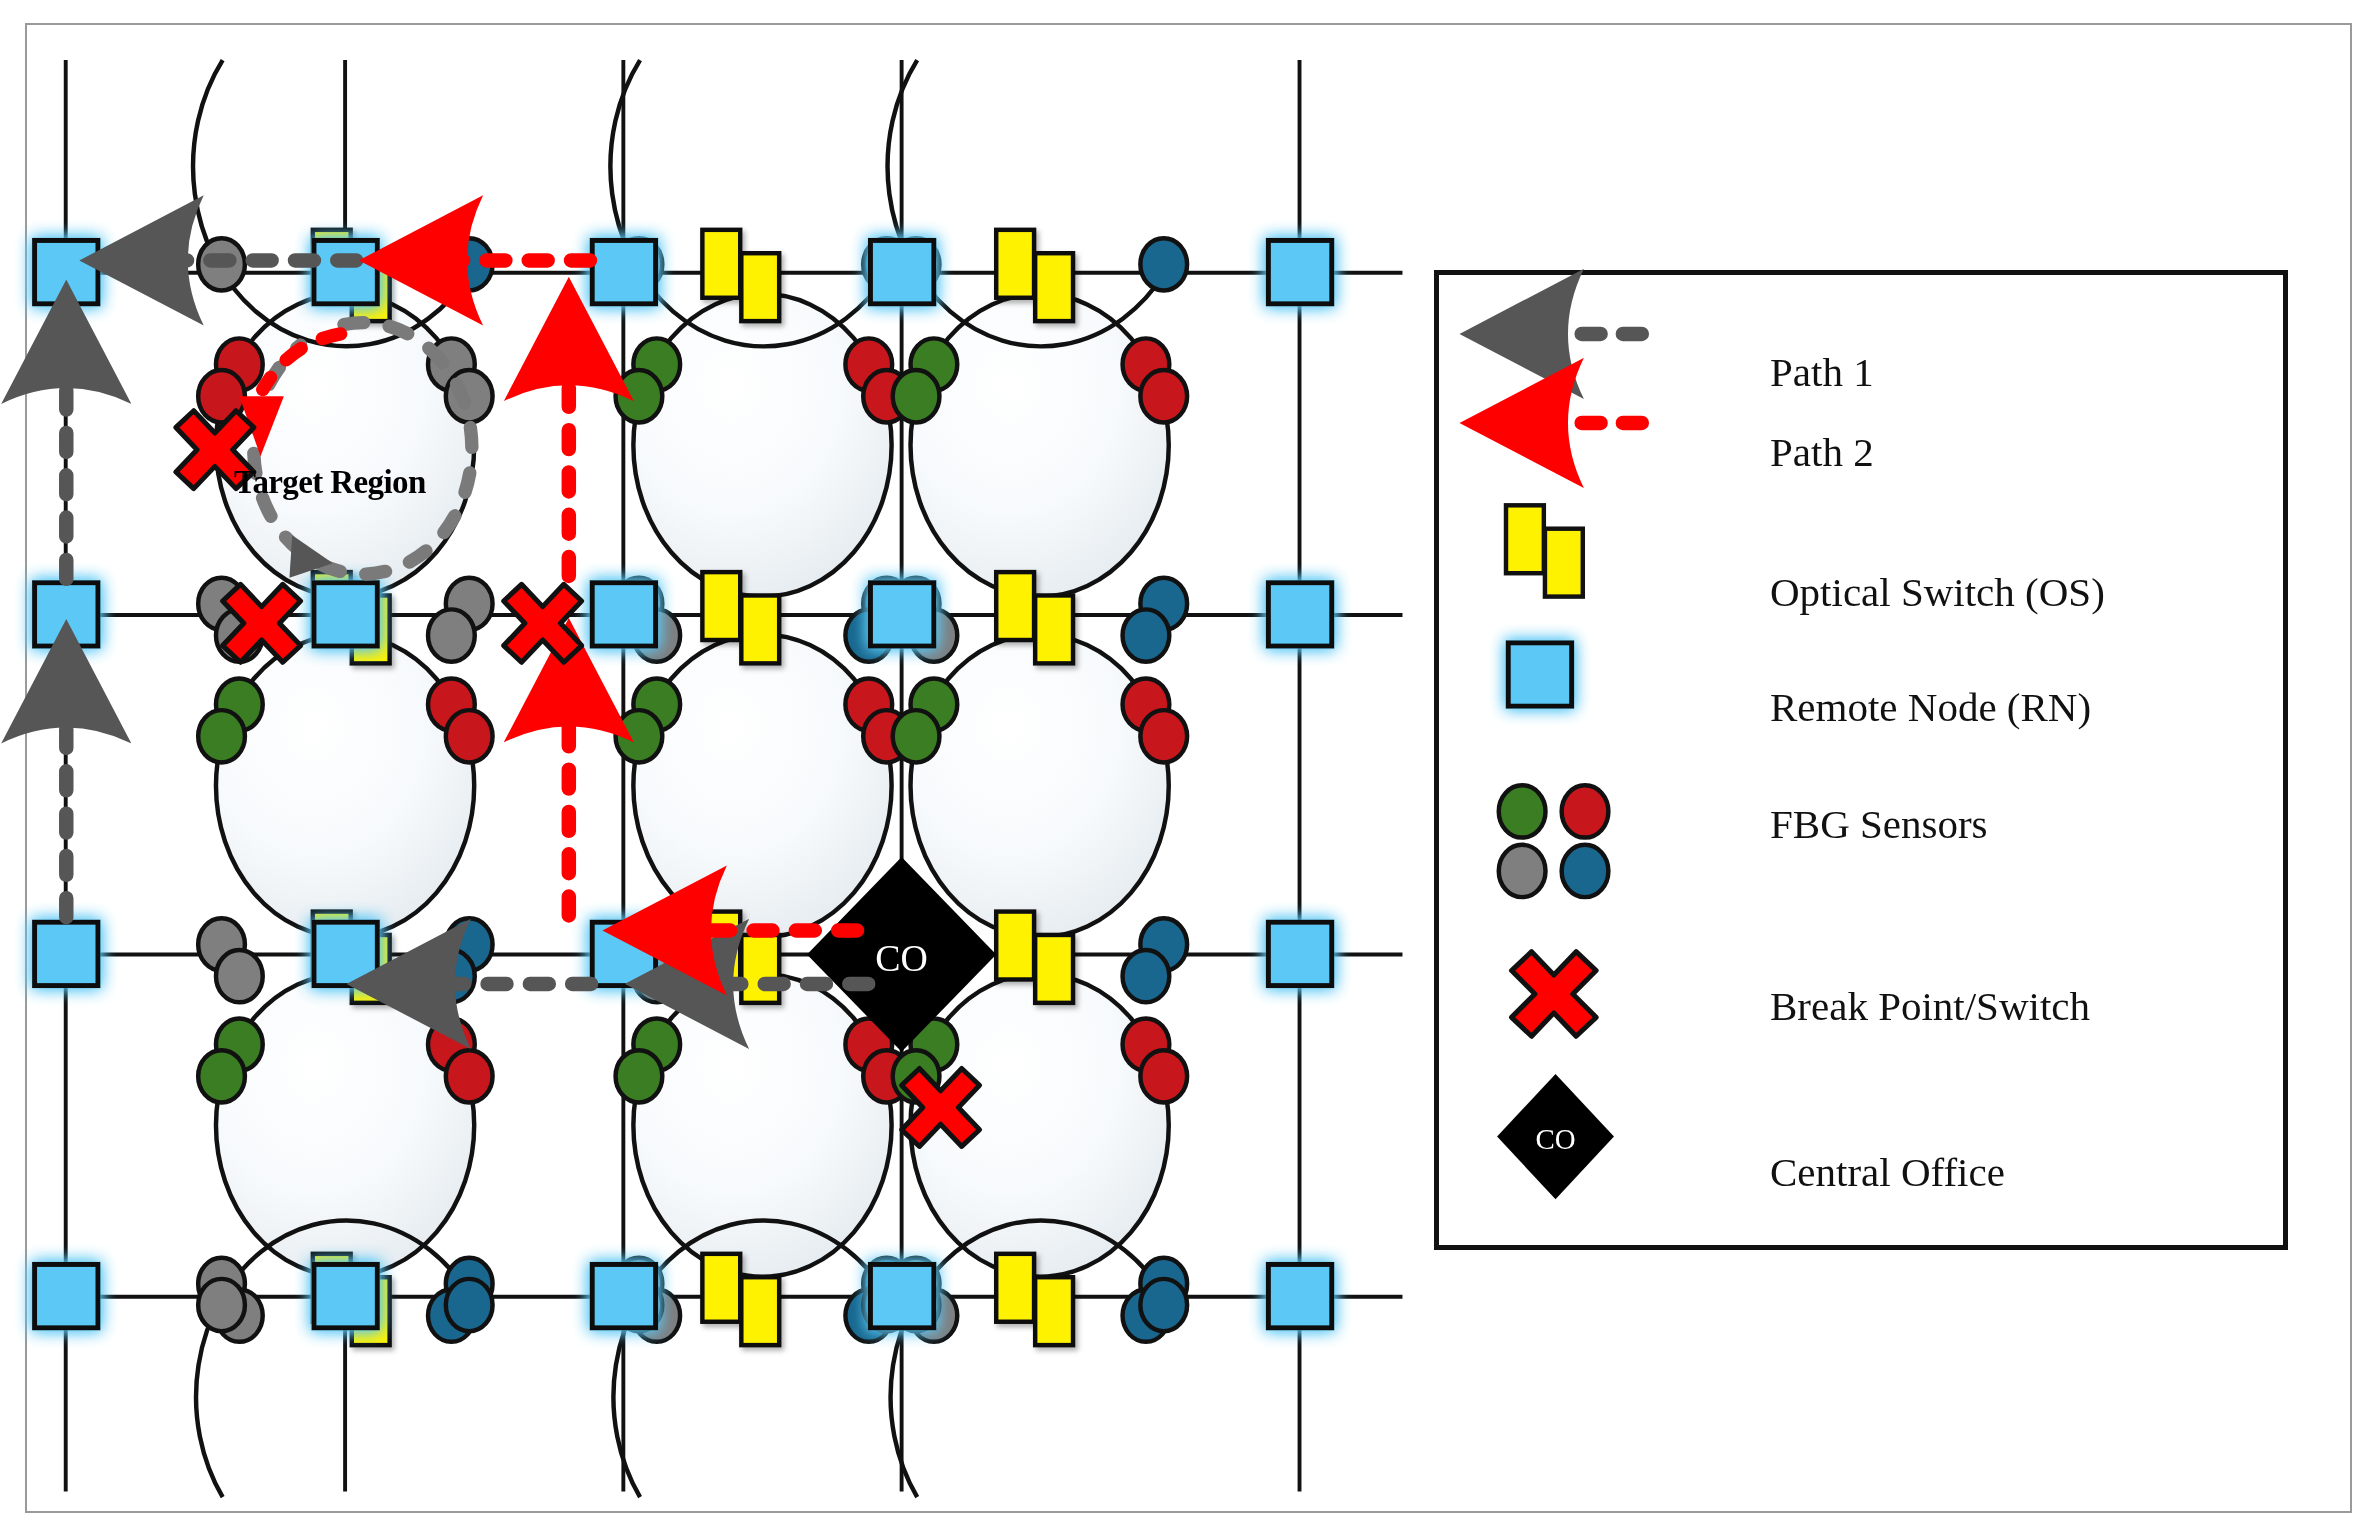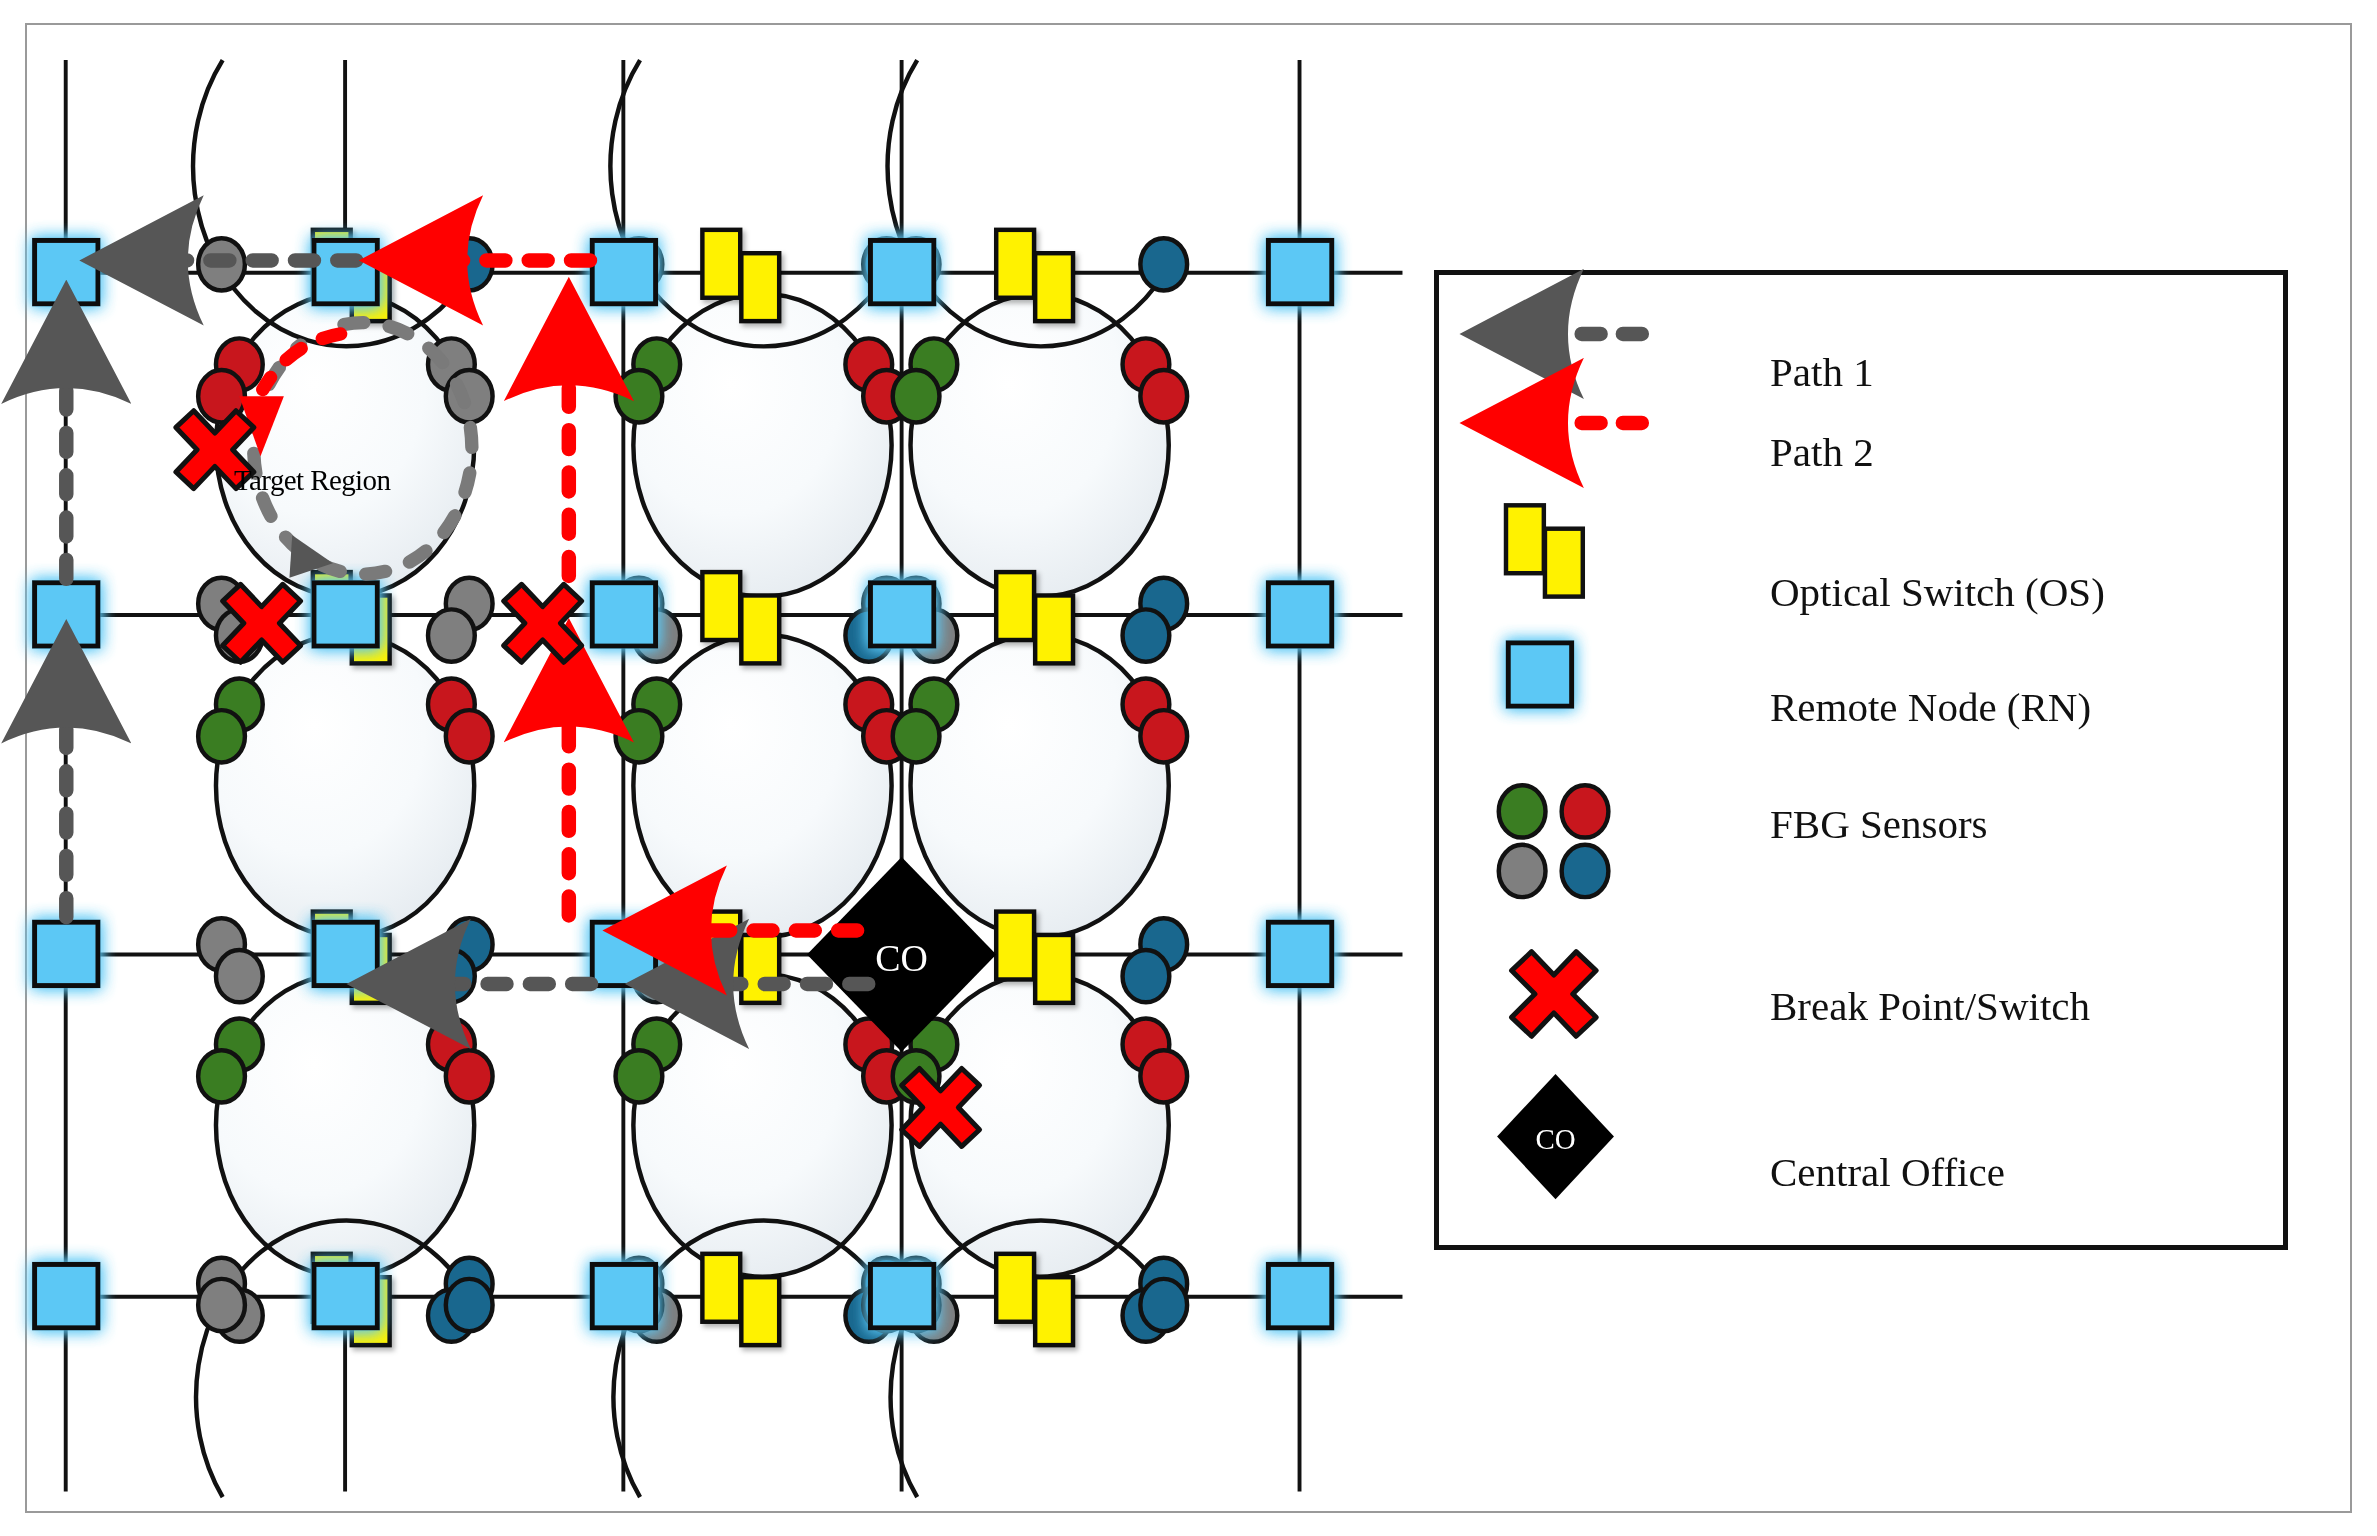--- a/index.html
+++ b/index.html
@@ -1,21 +1,21 @@
 <!DOCTYPE html>
 <html style="font-size:9px"><head>
 <meta charset="utf-8">
 <style>
   html,body{margin:0;padding:0;background:#fff;}
   body{font-family:"Liberation Serif",serif;}
   #root{position:relative;width:2377px;height:1536px;background:#ffffff;overflow:hidden;}
   #frame{position:absolute;left:25px;top:23.4px;width:2327px;height:1490px;border:2.2px solid #9a9a9a;box-sizing:border-box;}
   svg.layer{position:absolute;left:0;top:0;width:2377px;height:1536px;overflow:visible;}
   .lbl{position:absolute;font-family:"Liberation Serif",serif;color:#000;white-space:nowrap;margin-top:36px;}
-  #targetRegionLabel{font-size:29px;font-weight:normal;letter-spacing:-0.6px;}
+  #targetRegionLabel{font-size:33px;font-weight:bold;letter-spacing:-0.6px;}
   .leg-text{font-size:41px;color:#111;}
   .co-text{font-family:"Liberation Serif",serif;fill:#ffffff;}
 </style>
 </head>
 <body>
 
 <div id="root">
   <div id="frame"></div>
 
   <svg class="layer" viewBox="0 0 4271 2760">

